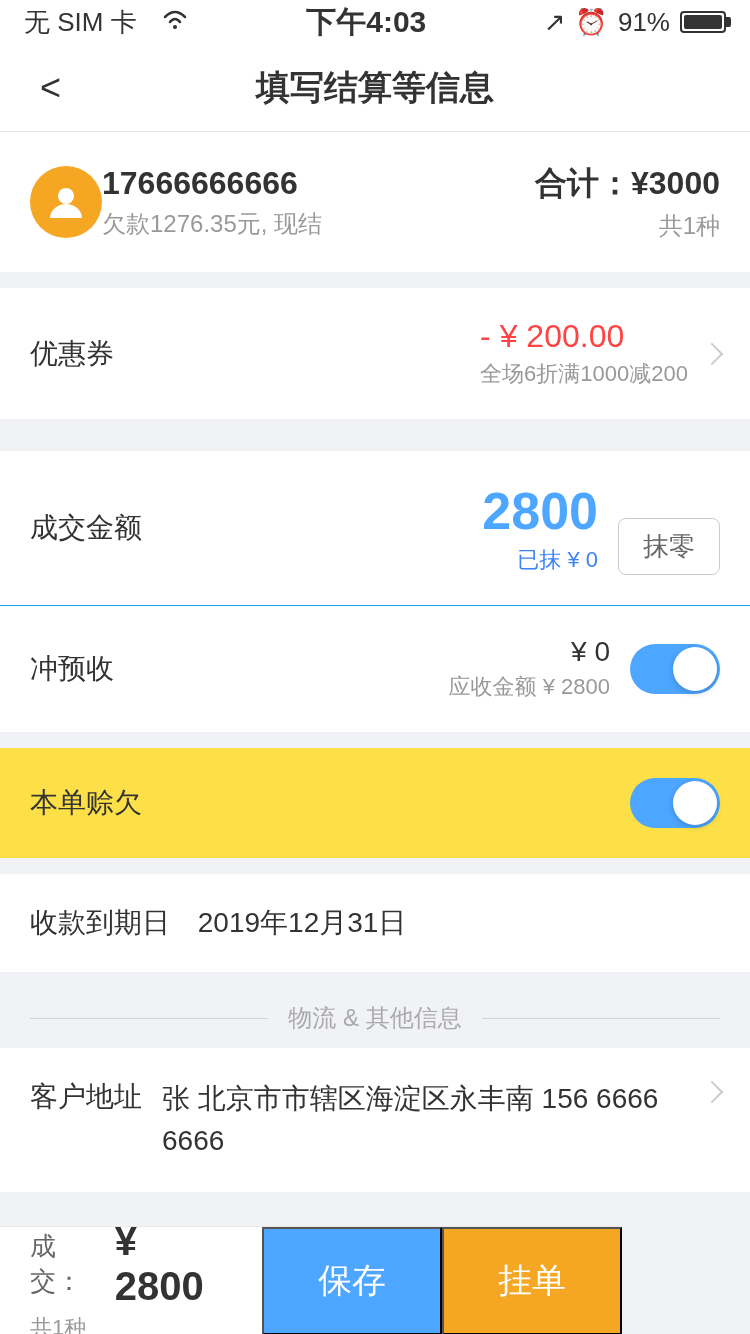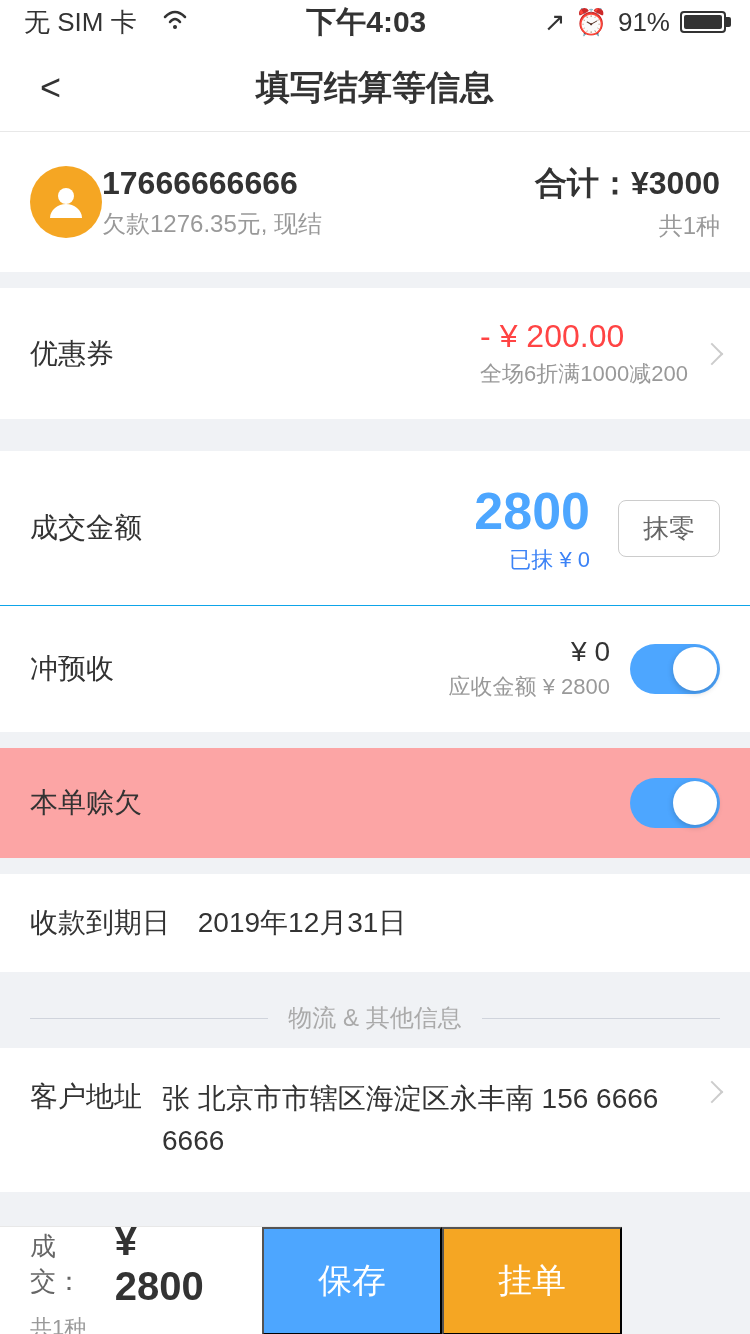--- a/index.html
+++ b/index.html
@@ -132,21 +132,21 @@
       margin-bottom: 0;
     }
     .transaction-row {
       display: flex;
       align-items: center;
       justify-content: space-between;
       padding: 30px 30px;
       border-bottom: 1px solid #0ea5e9;
     }
     .transaction-label { font-size: 28px; color: #333; }
-    .transaction-right { display: flex; align-items: center; gap: 28px; }
+    .transaction-right { display: flex; align-items: flex-end; gap: 20px; }
     .transaction-amount { font-size: 52px; font-weight: 700; color: #4da6ff; }
     .round-btn {
       border: 1px solid #ccc; border-radius: 8px; padding: 10px 24px;
       font-size: 26px; color: #666; background: #fff; cursor: pointer;
     }
     .transaction-sub { font-size: 22px; color: #3b82f6; text-align: right; margin-top: 4px; }
 
     
     .prepay-row {
       display: flex;
@@ -166,21 +166,21 @@
       position: relative; cursor: pointer; flex-shrink: 0;
     }
     .toggle-knob {
       width: 44px; height: 44px; background: #fff; border-radius: 50%;
       position: absolute; top: 3px; right: 3px;
       box-shadow: 0 2px 6px rgba(0,0,0,0.2);
     }
 
     
     .credit-section {
-      background: #fca5a5;
+      background: #fde047;
       margin-bottom: 16px;
     }
     .credit-row {
       display: flex;
       align-items: center;
       justify-content: space-between;
       padding: 30px 30px;
     }
 
     

